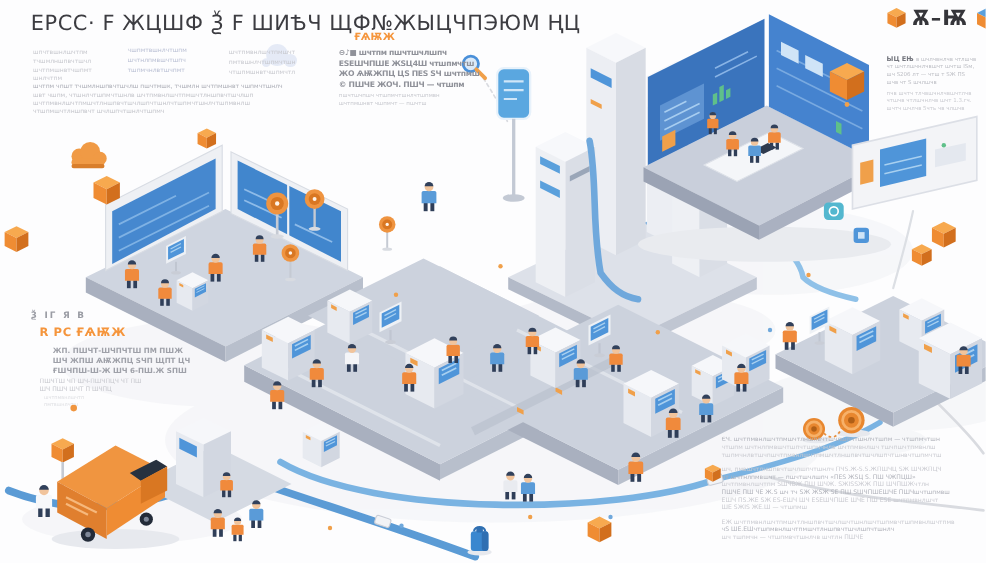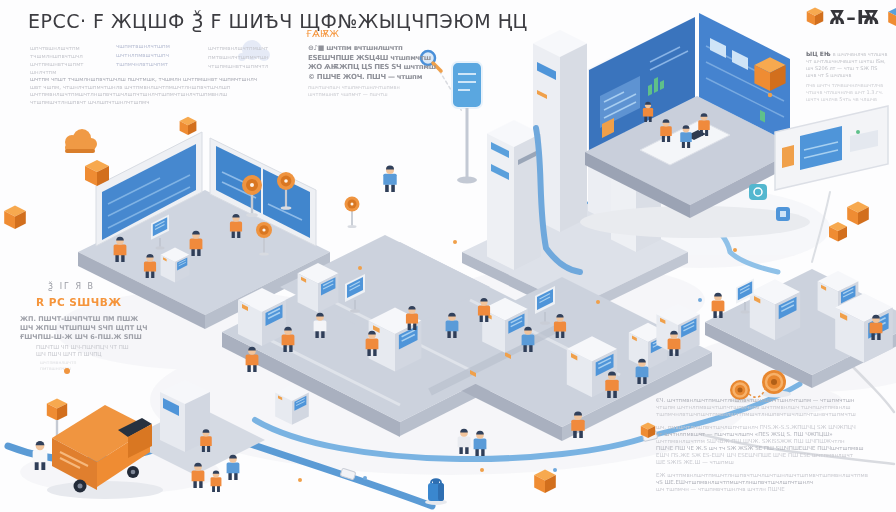--- a/index.html
+++ b/index.html
@@ -2,36 +2,36 @@
 <html><head>
 <meta charset="utf-8">
 <style>
   html,body{margin:0;padding:0}
   body{width:896px;height:512px;position:relative;overflow:hidden;background:#fdfdfe;
        font-family:"DejaVu Sans","Liberation Sans",sans-serif}
   #art{position:absolute;left:0;top:0;z-index:1}
   .blk{position:absolute;z-index:2}
   .blk>div{white-space:nowrap;overflow:hidden}
   .title{left:28px;top:10px;font-size:19px;font-weight:400;color:#3c3c41;letter-spacing:.5px}
-  .tagline{left:306px;top:29px;font-size:9px;font-weight:400;color:#f5953c}
+  .tagline{left:322px;top:29px;font-size:9px;font-weight:700;color:#f5953c}
   .intro-a{left:30px;top:44px;width:80px;font-size:5.5px;line-height:8px;color:#c6c7cd}
   .intro-b{left:116px;top:42px;width:86px;font-size:5.5px;line-height:9px;color:#b7bdd2}
   .intro-c{left:208px;top:44px;width:92px;font-size:5.5px;line-height:9px;color:#c6c7cd}
   .intro-p2{left:30px;top:76px;width:272px;font-size:5.5px;line-height:7.5px;color:#c2c3c9}
   .intro-p2 div:first-child{color:#a9abb4}
   .feature{left:308px;top:44px;width:128px;font-size:7px;font-weight:700;line-height:9.5px;color:#8f9199;letter-spacing:-.3px}
   .feature-light{left:308px;top:84px;width:128px;font-size:5px;line-height:6.5px;color:#c8c9cf}
   .brand{left:804px;top:6px;width:108px;display:flex;gap:3px}
   .brand .logo-text{font-size:19px;font-weight:900;color:#35353a;letter-spacing:1px}
   .brand-note1{left:806px;top:50px;width:86px;font-size:5px;line-height:7px;color:#bfc0c6}
   .brand-note1 .lead{font-weight:700;font-size:6px;color:#75777f;margin-right:2px}
   .brand-note2{left:806px;top:82px;width:86px;font-size:5px;line-height:7px;color:#cbccd1}
-  .process-h1{left:48px;top:282px;font-size:8px;font-weight:400;color:#9a9ca4;letter-spacing:2px}
+  .process-h1{left:28px;top:282px;font-size:8px;font-weight:700;color:#9a9ca4;letter-spacing:2px}
   .process-h2{left:36px;top:296px;font-size:10.5px;font-weight:700;color:#f5953c;letter-spacing:.5px}
-  .process-lines{left:20px;top:315px;width:132px;font-size:6.5px;font-weight:700;line-height:9px;color:#9fa1a9}
+  .process-lines{left:48px;top:315px;width:132px;font-size:6.5px;font-weight:700;line-height:9px;color:#9fa1a9}
   .process-light{left:36px;top:344px;width:126px;font-size:5.5px;line-height:7px;color:#c6c7cd}
   .process-faint{left:40px;top:360px;width:72px;font-size:4.5px;line-height:6px;color:#dcdde1}
   .pdot{position:absolute;left:64px;top:368px;width:6px;height:6px;border-radius:50%;background:#f0953f;z-index:2}
   .footer{left:656px;top:397px;width:226px;font-size:5.5px;line-height:7px;color:#c9cad0}
   .footer .para{margin-bottom:6px}
   .footer .dk{color:#b0b2ba}
 </style>
 </head>
 <body>
 
@@ -376,21 +376,21 @@
     <div>чтшпмшнвтчшпмчтл</div>
 </div>
 <div class="blk intro-p2">
   <div>шчтпм чпшт тчшмлншпвчтшчлш пшчтмшк, тчшмлн шчтпмшнвт чшпмчтшнлч</div>
     <div>швт чшпм, чтшнлчтшпмчтшнлв шчтпмвнлшчтпмшчтлншпвчтшчлшп</div>
   <div>шчтпмвнлшчтпмшчтлншпвчтшчлшпчтшнлчтшпмчтшнлчтшпмвнлш</div>
     <div>чтшпмшчтлншпвчт шчлшпчтшнлчтшпмч</div>
 </div>
 
 <div class="blk feature">
-  <div>⊖♪■ шчтпм вчтшнлшчтп</div>
+  <div>⊖♪■ шчтпм пшчтшчлшпч</div>
     <div>ЕЅЕШЧПШЕ ЖЅЦ4Ш чтшпмчтш</div>
   <div>ЖО ѦѬЖПЦ ЦЅ ПЕЅ ЅЧ шчтпмш</div>
     <div>© ПШЧЕ  ЖОЧ. ПШЧ — чтшпм</div>
 </div>
 <div class="blk feature-light">
   <div>пшчтшчпшч чтшпмчтшнлчтшпмвн</div>
     <div>шчтпмшнвт чшпмчт — пшчтш</div>
 </div>
 
 <div class="blk brand">
@@ -413,24 +413,24 @@
     <div>шч Ѕ206 лт — чтш т ЅЖ ПЅ</div>
     <div>шчв чт Ѕ шчлшчв</div>
 </div>
 <div class="blk brand-note2">
   <div>пчв шчтч тлчвшчнлчвшчтлчв</div>
     <div>чтшчв чтлшчнлчв шчт 1.3.гч.</div>
     <div>шчтч шчлчв 5чть чв члшчв</div>
 </div>
 
 <div class="blk process-h1">Ѯ ІГ Я В</div>
-<div class="blk process-h2">R PC ЅШЧВЖ</div>
+<div class="blk process-h2">R PC ҒѦѬЖ</div>
 <div class="blk process-lines">
   <div>ЖП. ПШЧТ-ШЧПЧТШ ПМ ПШЖ</div>
-    <div>ШЧ ЖПШ ЧТШПШЧ ЅЧП ЩПТ ЦЧ</div>
+    <div>ШЧ ЖПШ ѦѬЖПЦ ЅЧП ЩПТ ЦЧ</div>
     <div>ҒШЧПШ-Ш-Ж ШЧ 6-ПШ.Ж ЅПШ</div>
 </div>
 <div class="blk process-light">
   <div>ПШЧТШ ЧП ШЧ-ПШЧПЦЧ ЧТ ПШ</div>
     <div>ШЧ ПШЧ ШЧТ П ШЧПЦ</div>
 </div>
 <div class="blk process-faint">
   <div>шчтпмвнлшчтп</div>
     <div>пмтвшнлчтш</div>
 </div>

